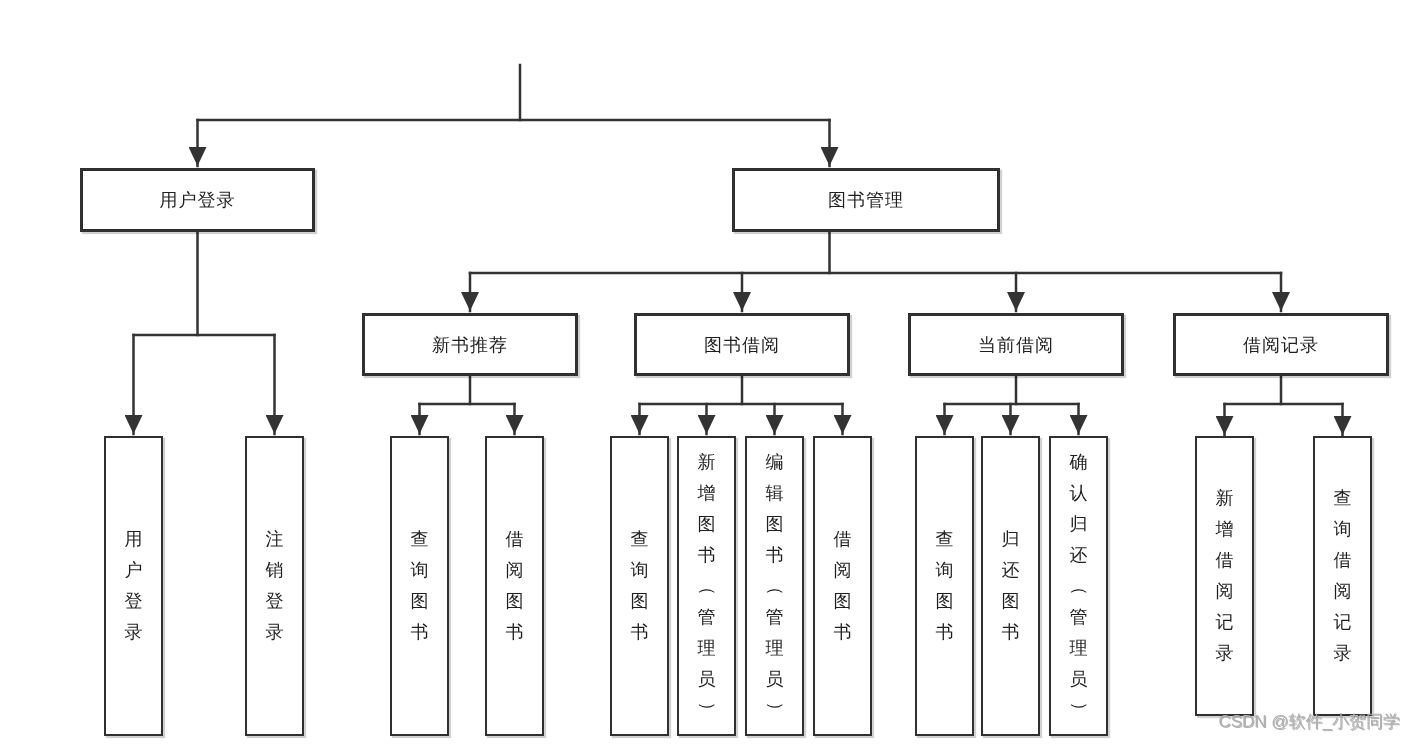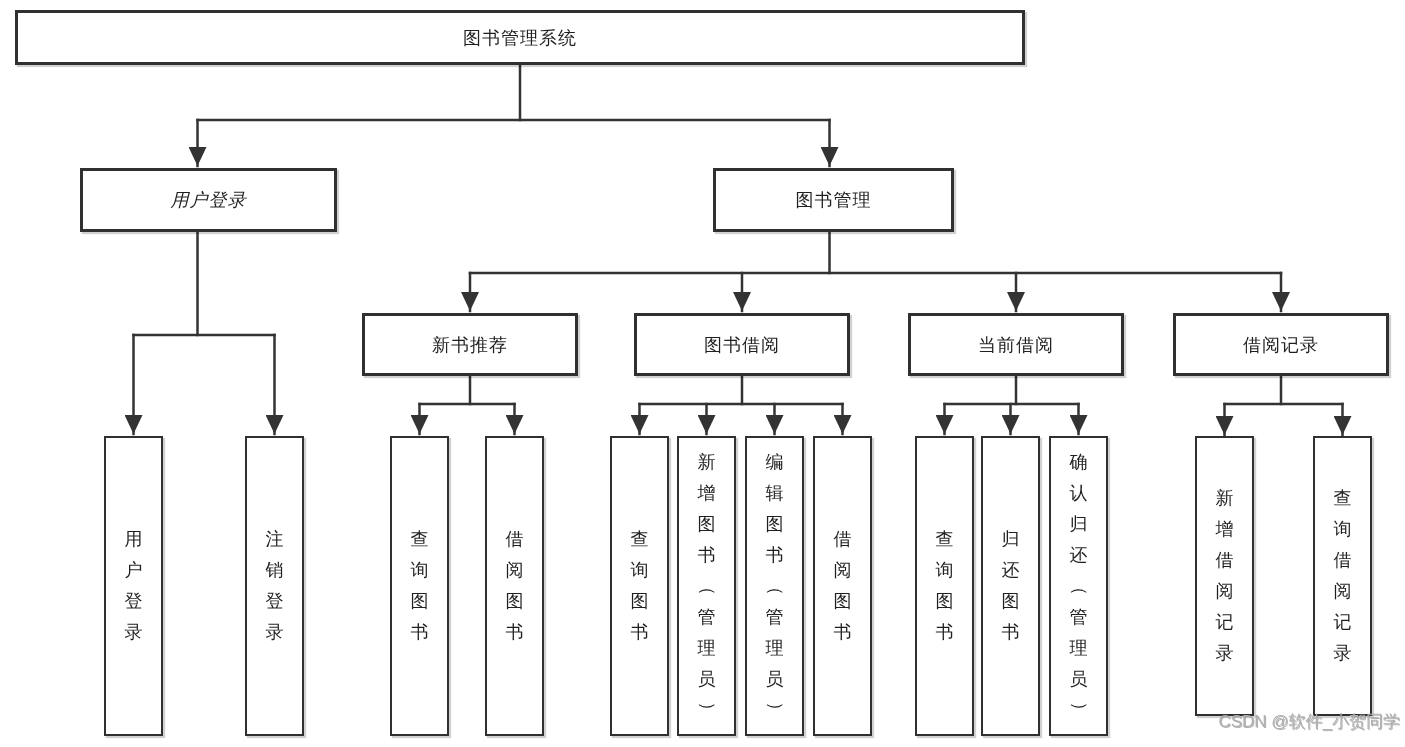--- a/index.html
+++ b/index.html
@@ -113,28 +113,25 @@
     <path d="M944.5 404 V434" marker-end="url(#arrow)"></path>
     <path d="M1010.5 404 V434" marker-end="url(#arrow)"></path>
     <path d="M1078.5 404 V434" marker-end="url(#arrow)"></path>
 
     <path d="M1281 376 V404"></path>
     <path d="M1224.5 404 H1342.5"></path>
     <path d="M1224.5 404 V435" marker-end="url(#arrow)"></path>
     <path d="M1342.5 404 V435" marker-end="url(#arrow)"></path>
   </svg>
 
-  <div class="hnode" style="left:15px; top:10px; width:1010px; height:55px;">
-    <span class="hlabel">图书管理系统</span>
-  </div>
-
-  <div class="hnode" style="left:80px; top:168px; width:257px; height:64px;font-style:italic;">
+
+  <div class="hnode" style="left:80px; top:168px; width:235px; height:64px;">
     <span class="hlabel">用户登录</span>
   </div>
-  <div class="hnode" style="left:713px; top:168px; width:241px; height:64px;text-align:center;">
+  <div class="hnode" style="left:732px; top:168px; width:268px; height:64px;text-align:center;">
     <span class="hlabel">图书管理</span>
   </div>
 
   <div class="hnode" style="left:362px; top:313px; width:216px; height:63px;">
     <span class="hlabel">新书推荐</span>
   </div>
   <div class="hnode" style="left:908px; top:313px; width:216px; height:63px;">
     <span class="hlabel">当前借阅</span>
   </div>
   <div class="hnode" style="left:634px; top:313px; width:216px; height:63px;">

